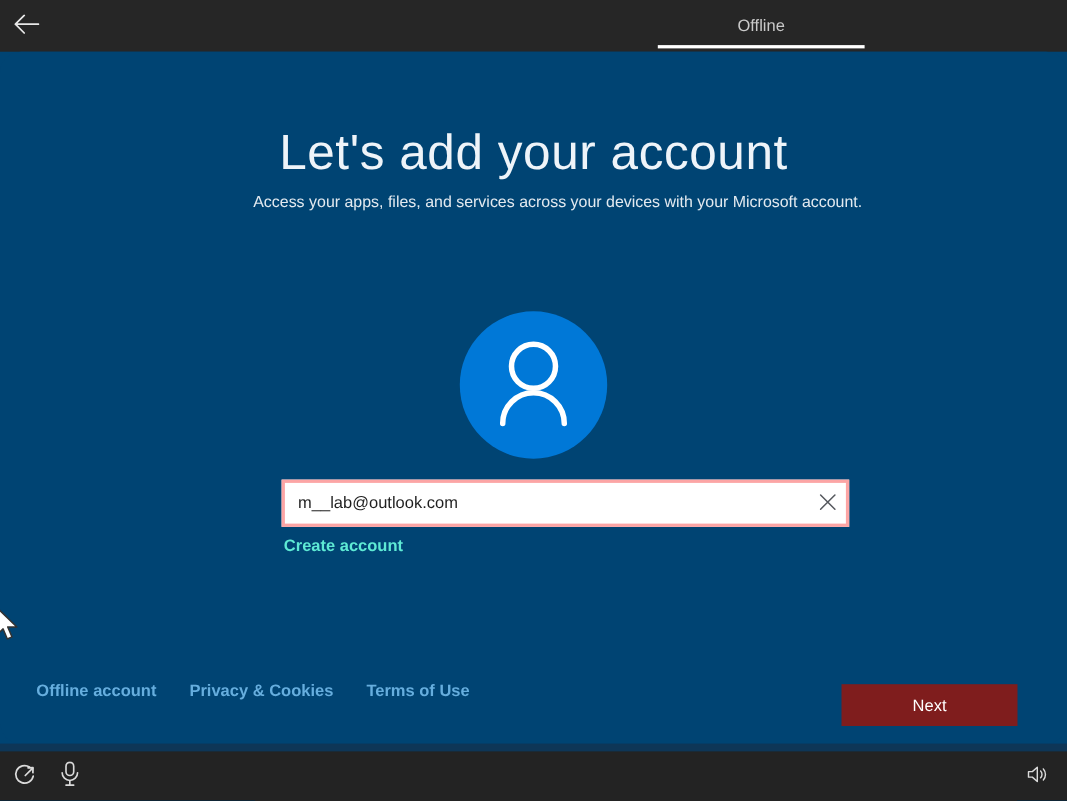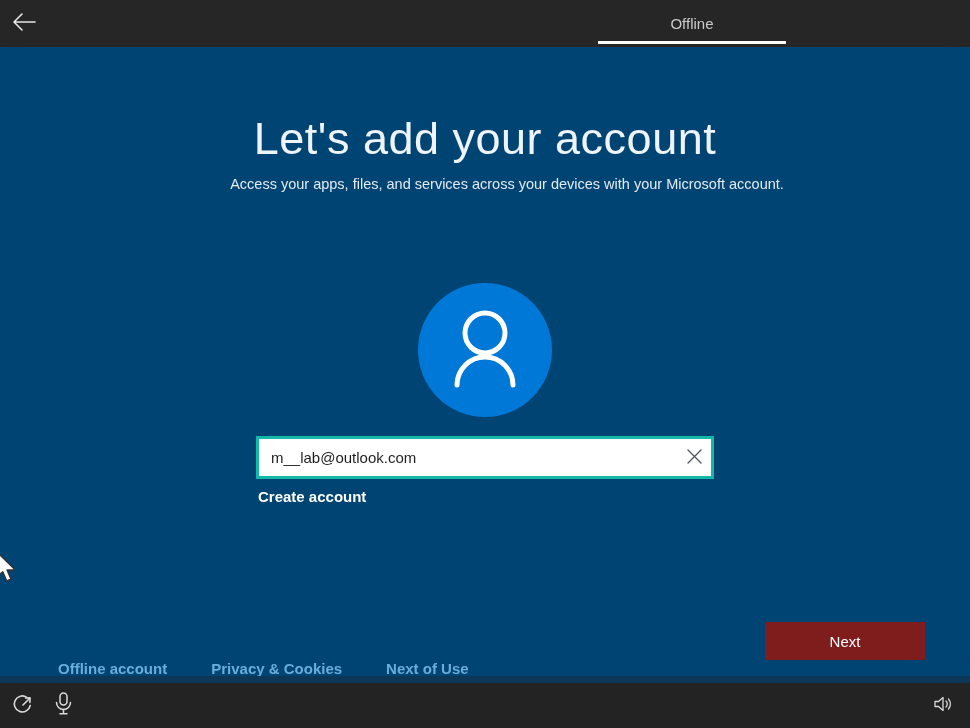--- a/index.html
+++ b/index.html
@@ -78,23 +78,23 @@
     left: 418px; top: 236px;
     width: 134px; height: 134px;
     border-radius: 50%;
     background: #0078d7;
     display: flex; align-items: center; justify-content: center;
   }
 
   .email-wrapper {
     position: absolute;
     left: 256px; top: 389px;
-    width: 458px; height: 43px;
+    width: 516px; height: 43px;
     background: #ffffff;
-    border: 3px solid #14b8a6;
+    border: 3px solid #fca5a5;
     display: flex; align-items: center;
   }
   .email-input {
     flex: 1;
     height: 100%;
     border: none;
     outline: none;
     padding: 0 6px 0 12px;
     font-size: 15px;
     color: #1f1f1f;
@@ -104,34 +104,33 @@
   .clear-button {
     width: 34px; height: 100%;
     border: none; background: transparent;
     display: flex; align-items: center; justify-content: center;
     cursor: pointer;
   }
 
   .create-account-link {
     position: absolute;
     left: 258px; top: 441px;
-    color: #ffffff;
+    color: #5eead4;
     font-size: 15px;
     font-weight: 700;
     text-decoration: none;
     cursor: pointer;
   }
 
   
   .footer-links {
     position: absolute;
-    left: 33px; top: 613px;
+    left: 33px; top: 573px;
     display: flex;
-    gap: 44px;
-    margin-left: 25px;
+    gap: 30px;
   }
   .footer-link {
     color: #66aede;
     font-size: 15px;
     font-weight: 700;
     text-decoration: none;
     cursor: pointer;
   }
   .next-button {
     position: absolute;
@@ -220,21 +219,21 @@
           </svg>
         </span>
       </button>
     </div>
 
     <a class="create-account-link">Create account</a>
 
     <div class="footer-links">
       <a class="footer-link">Offline account</a>
       <a class="footer-link">Privacy &amp; Cookies</a>
-      <a class="footer-link">Next of Use</a>
+      <a class="footer-link">Terms of Use</a>
     </div>
     <button class="next-button">Next</button>
 
   </div>
 
   <div class="bottom-strip"></div>
 
   <div class="taskbar">
     <button class="taskbar-button ease">
       <span>

